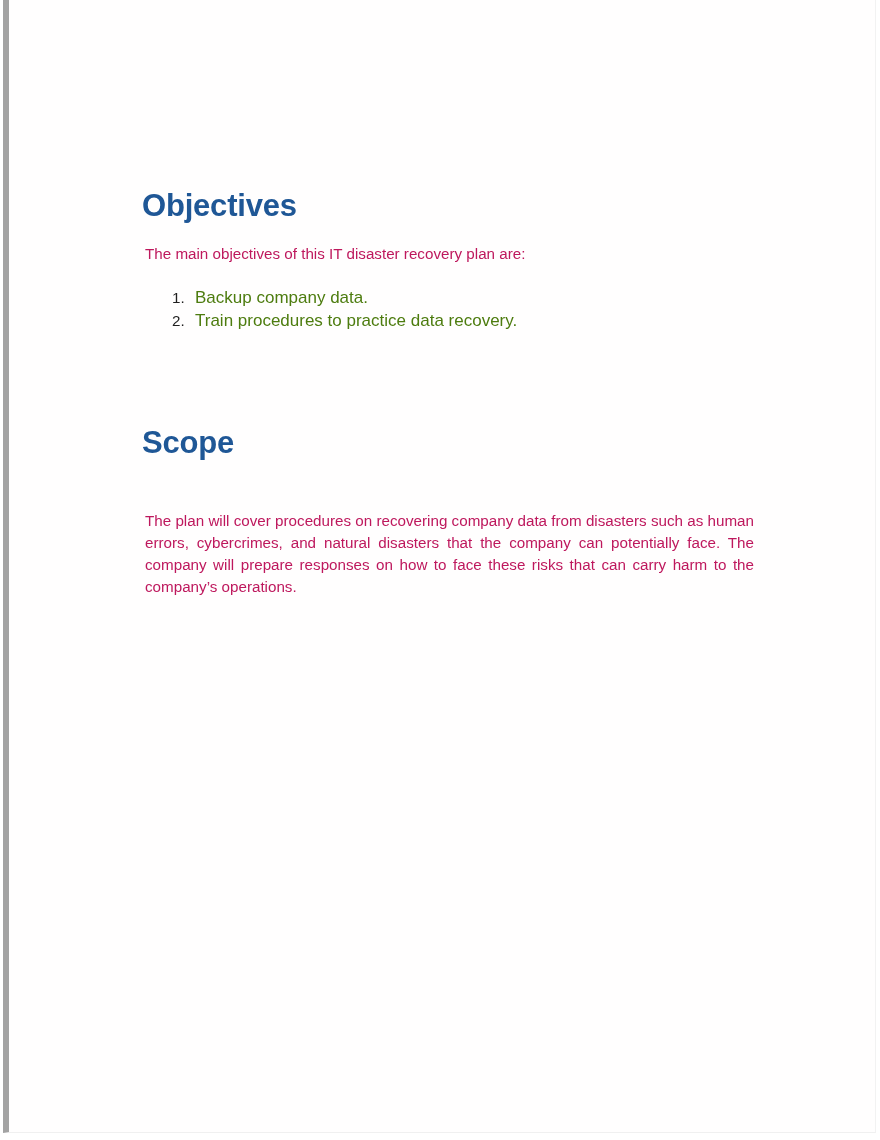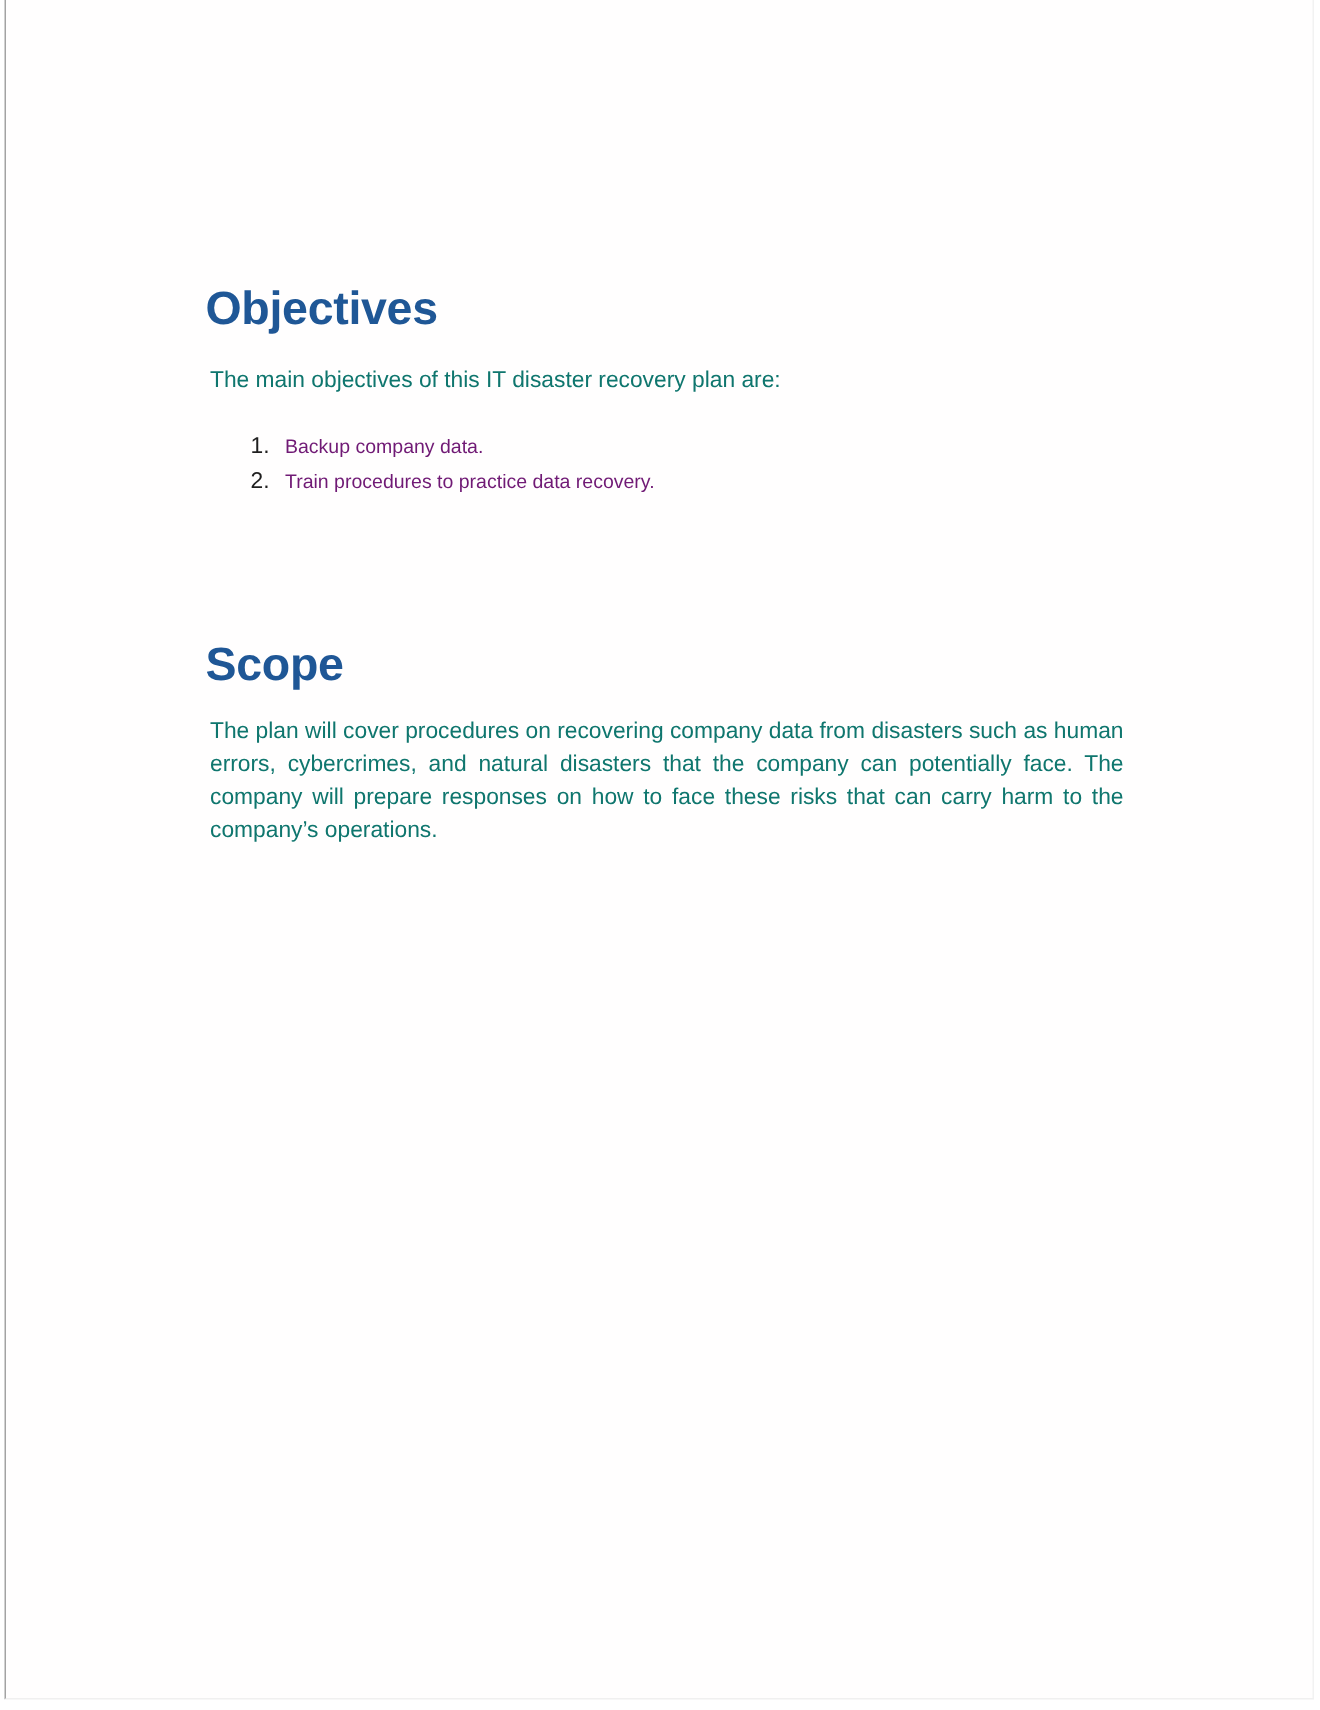--- a/index.html
+++ b/index.html
@@ -18,64 +18,65 @@
   
   .page {
     position: relative;
     box-sizing: border-box;
     width: 873px;
     height: 1133px;
     margin: 0 0 0 3px;
     background: #fffefe;
     border-right: 1px solid #f2f2f2;
     border-bottom: 1px solid #f0f0f0;
-    border-left: 1px solid #a3a3a3;
+    border-left: 6px solid #a3a3a3;
     overflow: hidden;
   }
 
   
   .section-heading {
     color: #1f5796;
     font-family: "Liberation Sans", sans-serif;
     font-weight: bold;
     font-size: 31px;
     line-height: 1.0;
     letter-spacing: -0.2px;
     margin: 0;
     padding: 0;
     white-space: pre;
   }
 
   
   .body-text {
-    color: #0f766e;
+    color: #be185d;
     font-family: "Liberation Sans", sans-serif;
     font-size: 15.2px;
     line-height: 22px;
     margin: 0;
     padding: 0;
   }
 
   .body-text.justify {
     text-align: justify;
     text-justify: inter-word;
+    margin-top: 33px;
   }
 
   
   ol.numbered-list {
     margin: 0;
     padding: 0;
     list-style: none;
     counter-reset: item;
   }
   ol.numbered-list > li {
     position: relative;
-    color: #701a75;
+    color: #4d7c0f;
     font-family: "Liberation Sans", sans-serif;
-    font-size: 13px;
+    font-size: 17px;
     line-height: 23px;
     padding-left: 50px;
     counter-increment: item;
   }
   ol.numbered-list > li::before {
     content: counter(item) ".";
     position: absolute;
     left: 27px;
     top: 0;
     width: 20px;

